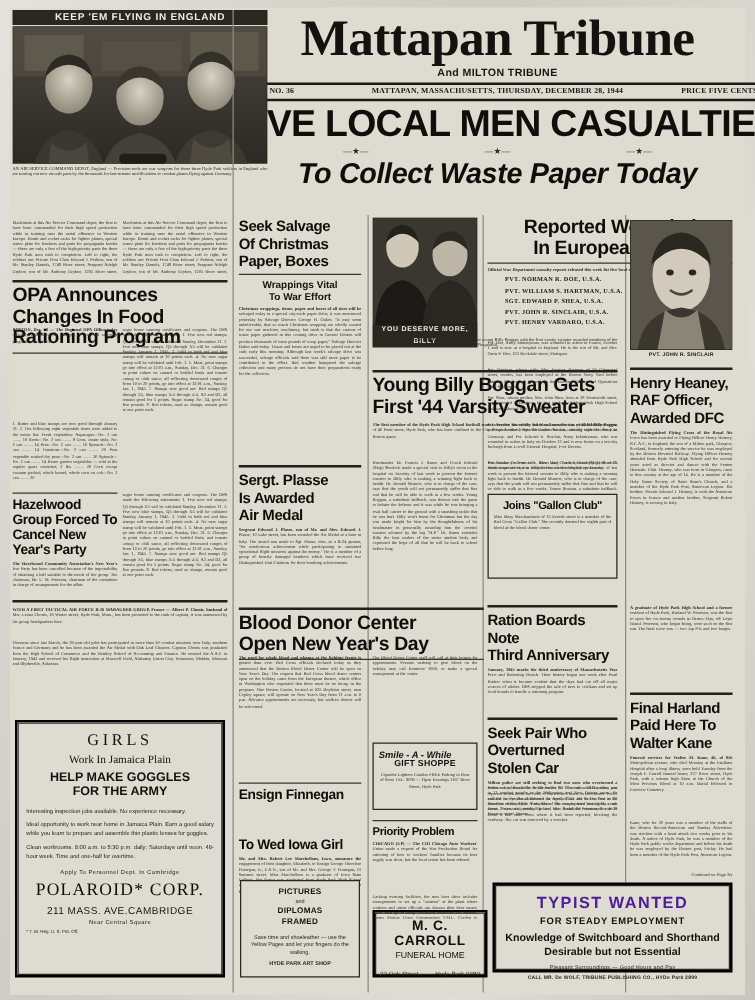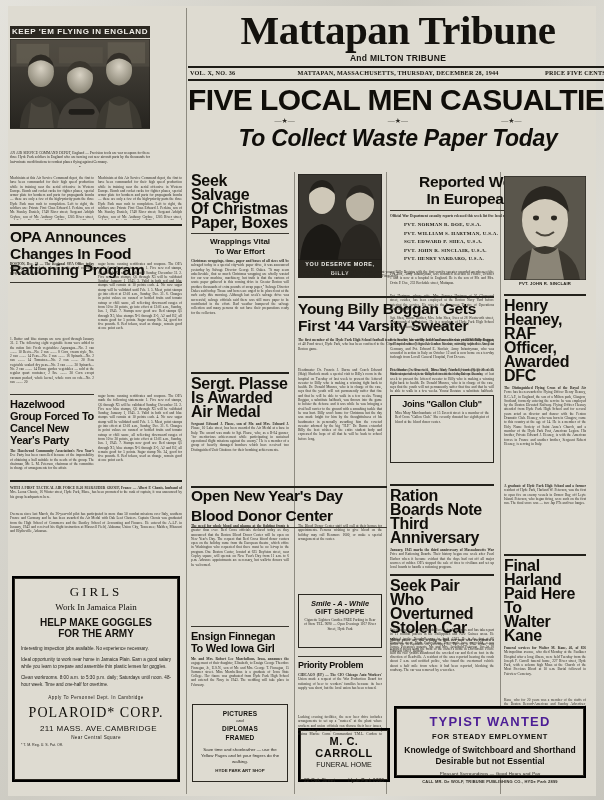--- a/index.html
+++ b/index.html
@@ -25,22 +25,22 @@
   .db-right{right:2px;}
 
   .banner{font-family:"Liberation Sans",sans-serif;font-weight:700;color:#100e0a;
     font-size:30px;line-height:32px;text-align:center;letter-spacing:-.6px;white-space:nowrap;}
   .banner2{font-family:"Liberation Sans",sans-serif;font-style:italic;font-weight:700;
     color:#100e0a;font-size:23px;line-height:26px;text-align:center;letter-spacing:-.3px;}
 
   
   .hl{font-family:"Liberation Sans",sans-serif;font-weight:700;color:#100e0a;letter-spacing:-.3px;}
   .hl-xl{font-size:15.5px;line-height:16.5px;}
-  .hl-lg{font-size:16px;line-height:14px;}
-  .hl-md{font-size:11px;line-height:12px;}
+  .hl-lg{font-size:12px;line-height:14px;}
+  .hl-md{font-size:11px;line-height:12px;margin-top:28px;}
   .hl-sm{font-size:9px;line-height:10px;}
   .hl-c{text-align:center;}
   .sub-hl{font-family:"Liberation Sans",sans-serif;font-weight:700;font-size:8px;
     line-height:9.5px;text-align:center;color:#16140f;}
 
   
   .bt{font-family:"Liberation Serif",serif;font-size:3.5px;line-height:4.3px;
       text-align:justify;color:#2e2b24;overflow:hidden;word-spacing:.2px;}
   .bt.lead::first-line{font-weight:700;}
   .cap{font-family:"Liberation Serif",serif;font-size:3.6px;line-height:4.4px;
@@ -80,21 +80,21 @@
   .tw-t4{font-family:"Liberation Sans",sans-serif;font-size:4.4px;text-align:center;color:#2b2822;letter-spacing:.2px;}
   .tw-t5{font-family:"Liberation Sans",sans-serif;font-weight:700;font-size:4px;text-align:center;
      color:#2b2822;letter-spacing:.2px;}
 
   .carroll-1{font-family:"Liberation Sans",sans-serif;font-weight:700;font-size:11px;
      text-align:center;letter-spacing:.5px;color:#100e0a;}
   .carroll-2{font-family:"Liberation Sans",sans-serif;font-size:7px;text-align:center;color:#14120e;}
   .carroll-3{font-family:"Liberation Sans",sans-serif;font-size:5px;color:#24211b;}
 
   .smile-1{font-family:"Liberation Sans",sans-serif;font-weight:700;font-style:italic;
-     font-size:7.5px;text-align:center;color:#14120e;}
+     font-size:7.5px;text-align:left;color:#14120e;}
   .smile-2{font-family:"Liberation Sans",sans-serif;font-weight:700;font-size:7px;
      text-align:center;color:#14120e;letter-spacing:.2px;}
   .pf-1{font-family:"Liberation Sans",sans-serif;font-weight:700;font-size:6.5px;
      text-align:center;color:#14120e;line-height:9px;letter-spacing:.2px;}
   .pf-2{font-family:"Liberation Sans",sans-serif;font-size:4.4px;text-align:center;color:#2b2822;line-height:6px;}
 
   .hr-thin{height:1px;background:#3a372f;}
   .hr-thick{height:2px;background:#23211b;}
   .dot{font-size:5px;text-align:center;color:#3a372f;line-height:5px;}
 </style>
@@ -115,21 +115,21 @@
     <div style="height:3px"></div>
     <div class="banner">FIVE LOCAL MEN CASUALTIES</div>
     <div style="display:flex;justify-content:space-around;margin:1px 40px 0 40px;">
       <span style="font-size:7px;color:#2b2923;">—★—</span>
       <span style="font-size:7px;color:#2b2923;">—★—</span>
       <span style="font-size:7px;color:#2b2923;">—★—</span>
     </div>
     <div class="banner2">To Collect Waste Paper Today</div>
   </div>
 
-  <div class="col" style="left:2px;top:20px;width:140px;">
+  <div class="col" style="left:2px;top:2px;width:204px;">
     <div class="kicker">KEEP 'EM FLYING IN ENGLAND</div>
     <div class="photo" style="height:110px;margin-top:1px;">
       <svg class="ph-in" viewBox="0 0 172 110" preserveAspectRatio="none">
         <defs>
           <linearGradient id="bgq" x1="0" y1="0" x2="0" y2="1">
             <stop offset="0" stop-color="#4a463e"></stop>
                 <stop offset="1" stop-color="#26241f"></stop>
           </linearGradient>
           <radialGradient id="fa" cx=".5" cy=".4" r=".6">
             <stop offset="0" stop-color="#d8d2c4"></stop>
@@ -201,21 +201,21 @@
   <div class="col adbox dbl" style="left:4px;top:570px;width:168px;height:206px;padding:6px 7px;">
     <div class="ad-t1">GIRLS</div>
     <div class="ad-t2" style="margin-top:2px;">Work In Jamaica Plain</div>
     <div class="ad-t3" style="margin-top:5px;">HELP MAKE GOGGLES</div>
     <div class="ad-t3">FOR THE ARMY</div>
     <div class="ad-t4" style="margin-top:7px;">Interesting inspection jobs available.  No experience necessary.</div>
     <div class="ad-t4" style="margin-top:5px;">Ideal opportunity to work near home in Jamaica Plain.  Earn a good salary while you learn to prepare and assemble thin plastic lenses for goggles.</div>
     <div class="ad-t4" style="margin-top:5px;">Clean workrooms.  8:00 a.m. to 5:30 p.m. daily; Saturdays until noon.  48-hour week.  Time and one-half for overtime.</div>
     <div class="ad-t5" style="margin-top:7px;">Apply  To  Personnel  Dept.  In  Cambridge</div>
     <div class="ad-big" style="margin-top:5px;">POLAROID* CORP.</div>
-    <div style="display:flex;justify-content:flex-start;margin-top:3px;margin-left:19px;">
+    <div style="display:flex;justify-content:center;margin-top:3px;">
       <span class="ad-addr">211 MASS. AVE.</span>
       <span class="ad-addr">CAMBRIDGE</span>
     </div>
     <div class="ad-t5" style="margin-top:2px;">Near Central Square</div>
     <div class="ad-fine" style="margin-top:3px;">* T. M. Reg. U. S. Pat. Off.</div>
   </div>
 
   <div class="rule-v" style="left:178px;top:2px;height:786px;"></div>
   <div class="rule-v" style="left:286px;top:166px;height:622px;"></div>
   <div class="rule-v" style="left:378px;top:166px;height:622px;"></div>
@@ -234,22 +234,22 @@
   <div class="col" style="left:183px;top:366px;width:98px;">
     <div class="hr-thick"></div>
     <div class="hl hl-lg" style="margin-top:3px;">Sergt. Plasse</div>
     <div class="hl hl-lg">Is Awarded</div>
     <div class="hl hl-lg">Air Medal</div>
     <div class="bt lead" style="margin-top:3px;height:78px;">Sergeant Edward J. Plasse, son of Mr. and Mrs. Edward J. Plasse, 10 Lake street, has been awarded the Air Medal at a base in Italy. The award was made to Sgt. Plasse, who, as a B-24 gunner, "for meritorious achievement while participating in sustained operational flight missions against the enemy." He is a member of a group of heavily damaged bombers which have received two Distinguished Unit Citations for their bombing achievements.</div>
   </div>
 
   <div class="col" style="left:183px;top:480px;width:196px;">
     <div class="hr-thick"></div>
+    <div class="hl hl-xl" style="margin-top:3px;">Blood Donor Center</div>
     <div class="hl hl-xl">Open New Year's Day</div>
-    <div class="hl hl-xl" style="margin-top:3px;">Blood Donor Center</div>
     <div class="hr-thin" style="margin-top:3px;"></div>
   </div>
   <div class="col" style="left:183px;top:518px;width:98px;">
     <div class="bt lead" style="height:96px;">The need for whole blood and plasma at the fighting fronts is greater than ever. Red Cross officials declared today as they announced that the Boston Blood Donor Center will be open on New Year's Day. The request that Red Cross blood donor centers open on the holiday came from the European theatre, which office in Washington who requested that there must be no let-up in the program. One Boston Center, located at 625 Boylston street, near Copley square, will operate on New Year's Day from 11 a.m. to 6 p.m. Advance appointments are necessary, but walk-in donors will be welcomed.</div>
   </div>
   <div class="col" style="left:290px;top:518px;width:84px;">
     <div class="bt" style="height:96px;">The Blood Donor Center staff will call at their homes for appointments. Persons wishing to give blood on the holiday may call Kenmore 1600, or make a special arrangement at the center.</div>
   </div>
 
   <div class="col" style="left:183px;top:620px;width:98px;">

